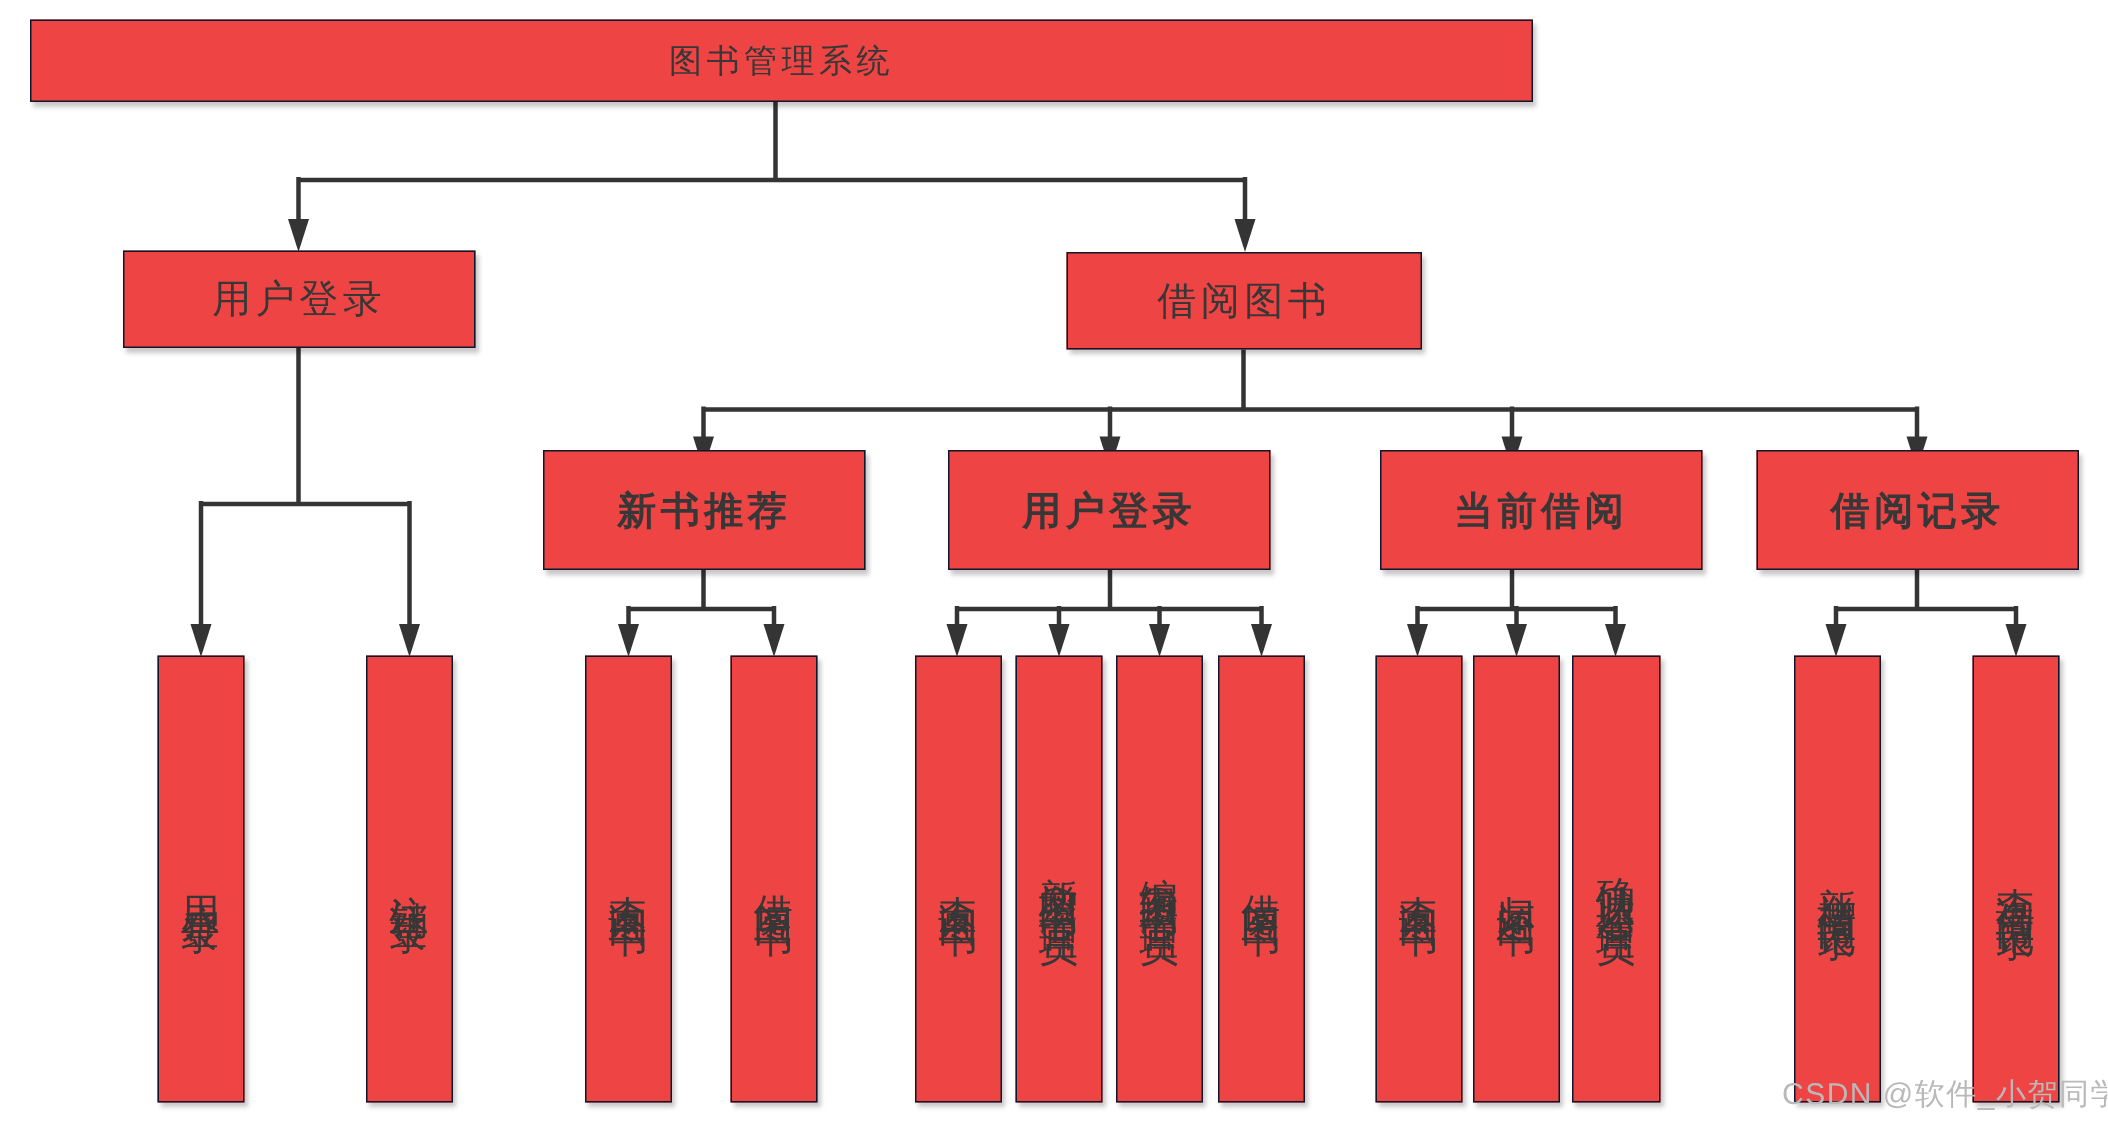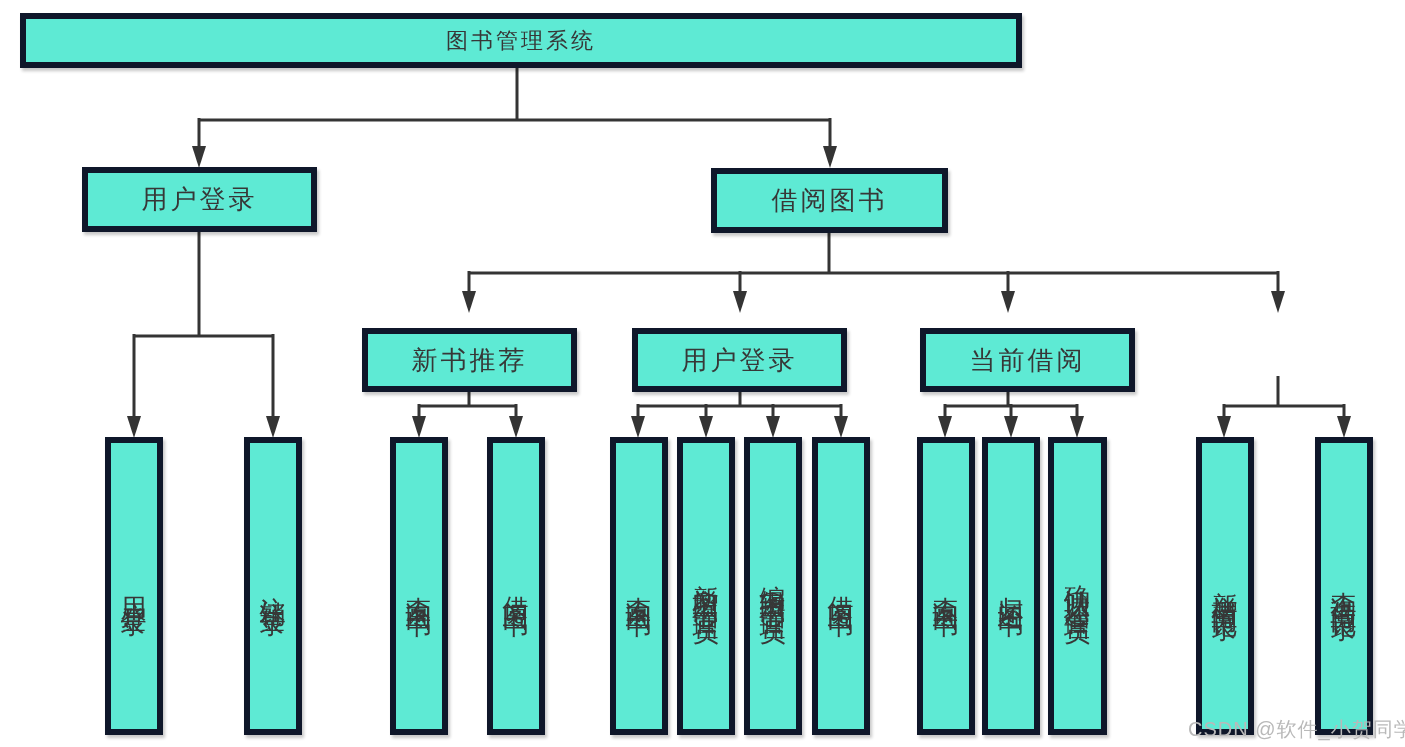--- a/index.html
+++ b/index.html
@@ -8,29 +8,29 @@
     width:1405px;height:747px;
     background:#ffffff;
     font-family:"Liberation Sans","DejaVu Sans",sans-serif;
     color:#373737;
     overflow:hidden;
   }
   .connectors{position:absolute;left:0;top:0;z-index:1;}
   .node{
     position:absolute;
     box-sizing:border-box;
-    background:#5eead4;
-    border:6px solid #0f172a;
+    background:#ef4444;
+    border:1px solid #0f172a;
     display:flex;align-items:center;justify-content:center;
     box-shadow:2px 3px 3px rgba(0,0,0,0.22);
     z-index:2;
   }
   .root-node{left:20px;top:13px;width:1002px;height:55px;font-size:22px;}
   .l2-node{height:65px;font-size:26px;}
-  .l3-node{top:328px;width:215px;height:64px;font-size:26px;}
+  .l3-node{top:300px;width:215px;height:80px;font-size:26px;font-weight:bold;}
   .vbox{top:437px;width:58px;height:298px;}
   .vtext{
     writing-mode:vertical-rl;
     text-orientation:mixed;
     font-size:26px;
     line-height:1;
     letter-spacing:5px;
     white-space:nowrap;
   }
   .label{letter-spacing:3px;}
@@ -99,20 +99,23 @@
 
   <div class="node l3-node" style="left:362px;">
     <span class="label">新书推荐</span>
   </div>
   <div class="node l3-node" style="left:632px;">
     <span class="label">用户登录</span>
   </div>
   <div class="node l3-node" style="left:902px;margin-left:18px;">
     <span class="label">当前借阅</span>
   </div>
+  <div class="node l3-node" style="left:1171px;">
+    <span class="label">借阅记录</span>
+  </div>
 
   <div class="node vbox" style="left:105px;">
     <span class="vtext">用户登录</span>
   </div>
   <div class="node vbox" style="left:244px;">
     <span class="vtext">注销登录</span>
   </div>
 
   <div class="node vbox" style="left:390px;">
     <span class="vtext">查询图书</span>

